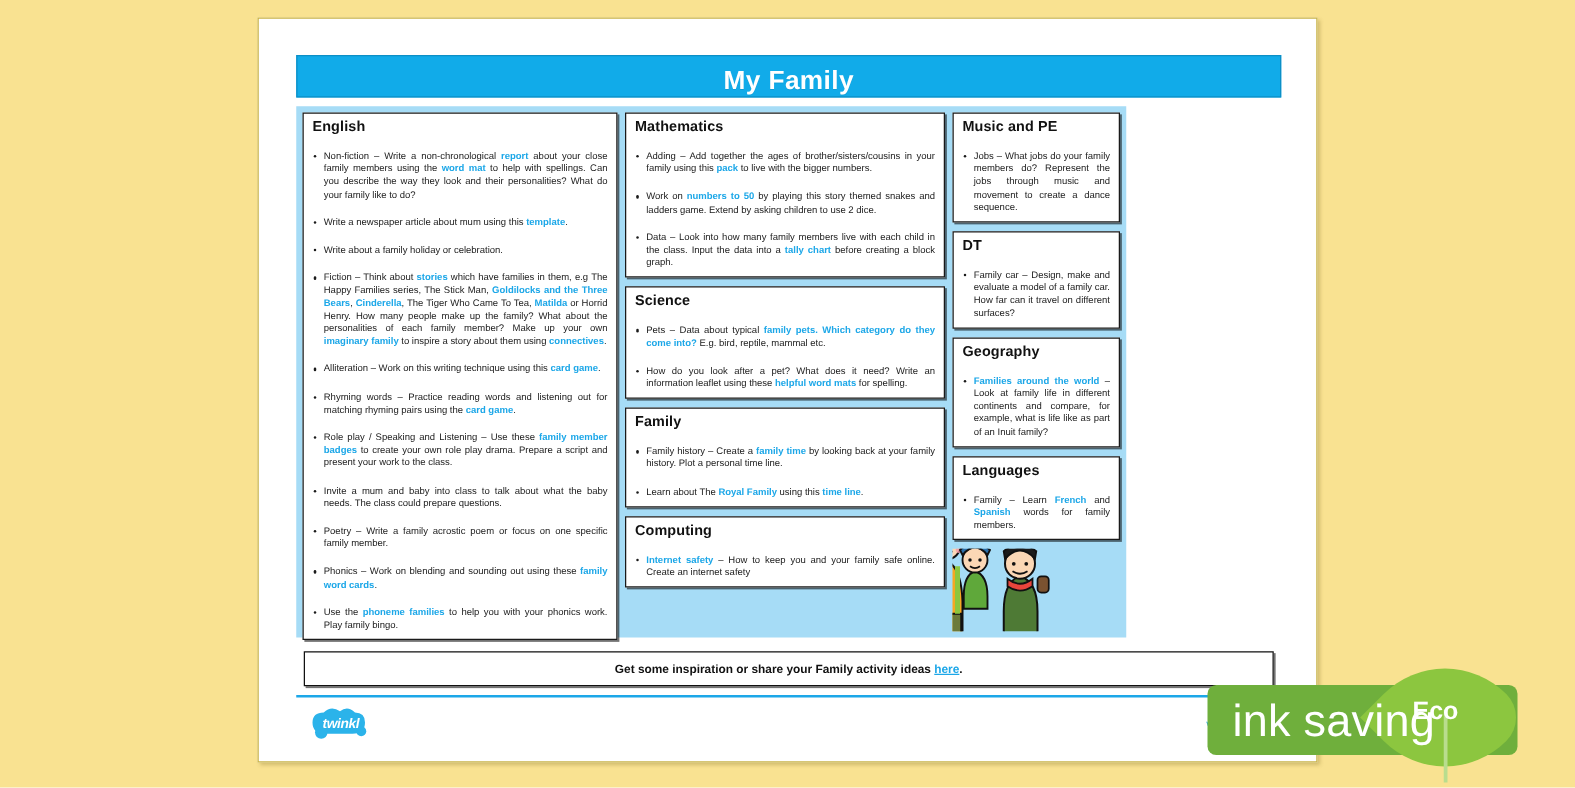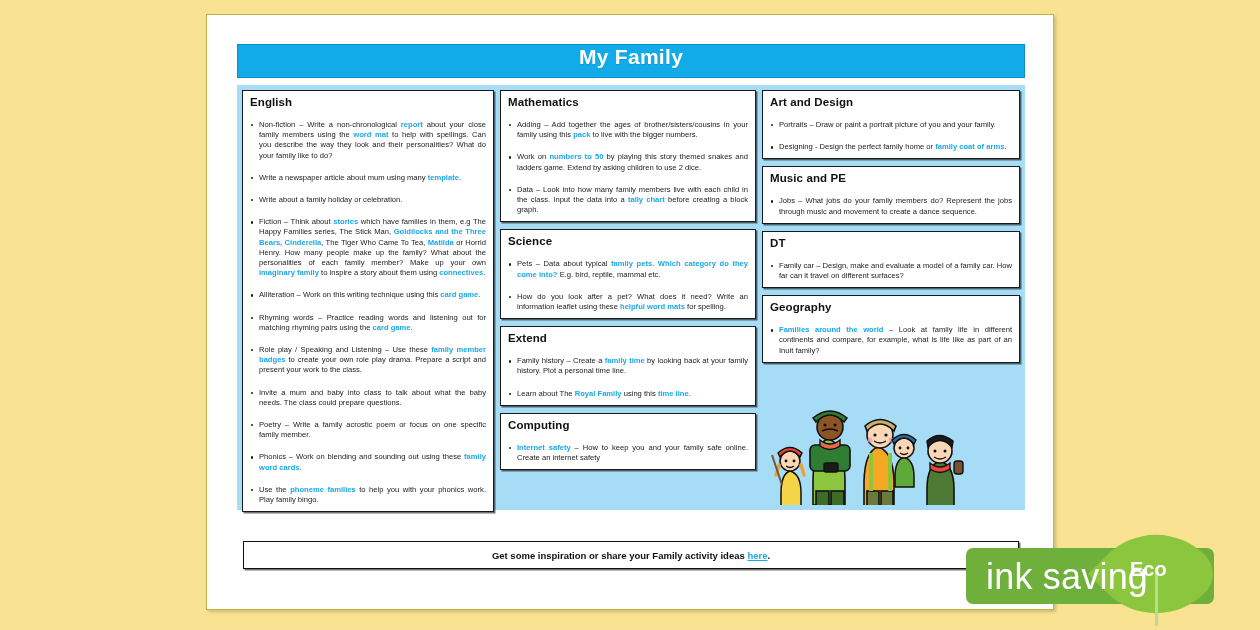--- a/index.html
+++ b/index.html
@@ -20,35 +20,35 @@
     box-shadow: 2px 2px 3px rgba(120,100,30,.30);
   }
 
   
   .header-bar {
     position: absolute;
     left: 30px; top: 29px;
     width: 788px; height: 34px;
     background: #11ABE9;
     border: 1px solid #0C8FC6;
-    display: flex; align-items: flex-start; justify-content: center;
+    display: flex; align-items: flex-end; justify-content: center;
   }
   .header-title {
     color: #ffffff;
     font-size: 21px;
     font-weight: bold;
     letter-spacing: .3px;
     text-shadow: 0 1px 0 rgba(0,0,0,.08);
   }
 
   
   .panel {
     position: absolute;
     left: 30px; top: 70px;
-    width: 788px; height: 425px;
+    width: 664px; height: 425px;
     background: #A6DCF6;
     display: flex;
     gap: 6px;
     padding: 5px;
   }
   .col { display: flex; flex-direction: column; gap: 7px; }
   .col-1 { width: 252px; }
   .col-2 { width: 256px; }
   .col-3 { width: 257px; flex: 1; }
 
@@ -93,21 +93,21 @@
     position: relative;
     flex: 1;
     min-height: 0;
     overflow: hidden;
   }
   .illus svg { position: absolute; bottom: -2px; right: 2px; }
 
   
   .inspire {
     position: absolute;
-    left: 36px; top: 526px;
+    left: 36px; top: 506px;
     width: 776px; height: 28px;
     background: #ffffff;
     border: 1.5px solid #111;
     box-shadow: 1.5px 1.5px 0 rgba(0,0,0,.55);
     display: flex; align-items: center; justify-content: center;
   }
   .inspire span { font-size: 9.5px; font-weight: bold; color: #111; }
 
   
   .footer {
@@ -178,21 +178,21 @@
   <div class="header-bar">
     <div class="header-title">My Family</div>
   </div>
 
   <div class="panel">
     <div class="col col-1">
         <div class="card">
           <div class="card-title">English</div>
           <ul class="items">
             <li><span>Non-fiction – Write a non-chronological </span><span class="lnk">report</span><span> about your close family members using the </span><span class="lnk">word mat</span><span> to help with spellings. Can you describe the way they look and their personalities? What do your family like to do?</span></li>
-            <li><span>Write a newspaper article about mum using many </span><span class="lnk">template</span><span>.</span></li>
+            <li><span>Write a newspaper article about mum using this </span><span class="lnk">template</span><span>.</span></li>
             <li><span>Write about a family holiday or celebration.</span></li>
             <li><span>Fiction – Think about </span><span class="lnk">stories</span><span> which have families in them, e.g The Happy Families series, The Stick Man, </span><span class="lnk">Goldilocks and the Three Bears</span><span>, </span><span class="lnk">Cinderella</span><span>, The Tiger Who Came To Tea, </span><span class="lnk">Matilda</span><span> or Horrid Henry. How many people make up the family? What about the personalities of each family member? Make up your own </span><span class="lnk">imaginary family</span><span> to inspire a story about them using </span><span class="lnk">connectives</span><span>.</span></li>
             <li><span>Alliteration – Work on this writing technique using this </span><span class="lnk">card game</span><span>.</span></li>
             <li><span>Rhyming words – Practice reading words and listening out for matching rhyming pairs using the </span><span class="lnk">card game</span><span>.</span></li>
             <li><span>Role play / Speaking and Listening – Use these </span><span class="lnk">family member badges</span><span> to create your own role play drama. Prepare a script and present your work to the class.</span></li>
             <li><span>Invite a mum and baby into class to talk about what the baby needs. The class could prepare questions.</span></li>
             <li><span>Poetry – Write a family acrostic poem or focus on one specific family member.</span></li>
             <li><span>Phonics – Work on blending and sounding out using these </span><span class="lnk">family word cards</span><span>.</span></li>
             <li><span>Use the </span><span class="lnk">phoneme families</span><span> to help you with your phonics work. Play family bingo.</span></li>
           </ul>
@@ -208,57 +208,56 @@
           </ul>
         </div>
         <div class="card">
           <div class="card-title">Science</div>
           <ul class="items">
             <li><span>Pets – Data about typical </span><span class="lnk">family pets. Which category do they come into?</span><span> E.g. bird, reptile, mammal etc.</span></li>
             <li><span>How do you look after a pet? What does it need? Write an information leaflet using these </span><span class="lnk">helpful word mats</span><span> for spelling.</span></li>
           </ul>
         </div>
         <div class="card">
-          <div class="card-title">Extend</div>
+          <div class="card-title">Family</div>
           <ul class="items">
             <li><span>Family history – Create a </span><span class="lnk">family time</span><span> by looking back at your family history. Plot a personal time line.</span></li>
             <li><span>Learn about The </span><span class="lnk">Royal Family</span><span> using this </span><span class="lnk">time line</span><span>.</span></li>
           </ul>
         </div>
         <div class="card">
           <div class="card-title">Computing</div>
           <ul class="items">
             <li><span class="lnk">Internet safety</span><span> – How to keep you and your family safe online. Create an internet safety</span></li>
           </ul>
         </div>
       </div>
     <div class="col col-3">
-      <div class="card">
-          <div class="card-title">Art and Design</div>
-          <ul class="items">
-            <li><span>Portraits – Draw or paint a portrait picture of you and your family.</span></li>
-            <li><span>Designing - Design the perfect family home or </span><span class="lnk">family coat of arms</span><span>.</span></li>
-          </ul>
-        </div>
         <div class="card">
           <div class="card-title">Music and PE</div>
           <ul class="items">
             <li><span>Jobs – What jobs do your family members do? Represent the jobs through music and movement to create a dance sequence.</span></li>
           </ul>
         </div>
         <div class="card">
           <div class="card-title">DT</div>
           <ul class="items">
             <li><span>Family car – Design, make and evaluate a model of a family car. How far can it travel on different surfaces?</span></li>
           </ul>
         </div>
         <div class="card">
           <div class="card-title">Geography</div>
           <ul class="items">
             <li><span class="lnk">Families around the world</span><span> – Look at family life in different continents and compare, for example, what is life like as part of an Inuit family?</span></li>
+          </ul>
+        </div>
+        <div class="card">
+          <div class="card-title">Languages</div>
+          <ul class="items">
+            <li><span>Family – Learn </span><span class="lnk">French</span><span> and </span><span class="lnk">Spanish</span><span> words for family members.</span></li>
           </ul>
         </div>
         <div class="illus">
         <svg width="250" height="112" viewBox="0 0 250 112">
 
           <g>
             <path d="M60 44 q-14 4 -15 40 l0 26 l32 0 l0 -26 q-1 -36 -17 -40z" fill="#8CC63F" stroke="#111" stroke-width="1.6"></path>
             <rect x="48" y="96" width="13" height="16" fill="#3E6B25" stroke="#111" stroke-width="1.6"></rect>
             <rect x="63" y="96" width="13" height="16" fill="#3E6B25" stroke="#111" stroke-width="1.6"></rect>
             <rect x="42" y="50" width="40" height="26" rx="5" fill="#2E7D32" stroke="#111" stroke-width="1.6"></rect>
@@ -317,20 +316,30 @@
           </g>
         </svg>
       </div>
     </div>
   </div>
 
   <div class="inspire">
     <span><span>Get some inspiration or share your Family activity ideas </span><a class="lnk" href="#">here</a><span>.</span></span>
   </div>
 
+  <div class="footer">
+    <div class="footer-rule"></div>
+    <svg class="twinkl-logo" width="58" height="30" viewBox="0 0 58 30">
+      <path d="M14 6 q6 -6 13 -1 q6 -5 12 1 q8 0 8 8 q0 9 -10 9 l-22 0 q-10 0 -10 -9 q0 -8 9 -8z" fill="#2BB3EA"></path>
+      <circle cx="12" cy="22" r="5" fill="#2BB3EA"></circle>
+      <circle cx="44" cy="21" r="4" fill="#2BB3EA"></circle>
+    </svg>
+    <div class="twinkl-text">twinkl</div>
+    <div class="visit">visit twinkl.co.uk</div>
+  </div>
 
 </div>
 
 <div class="eco">
   <div class="eco-bar"></div>
   <div class="eco-leaf"></div>
   <div class="eco-stem"></div>
   <div class="eco-ink">ink saving</div>
   <div class="eco-word">Eco</div>
 </div>

